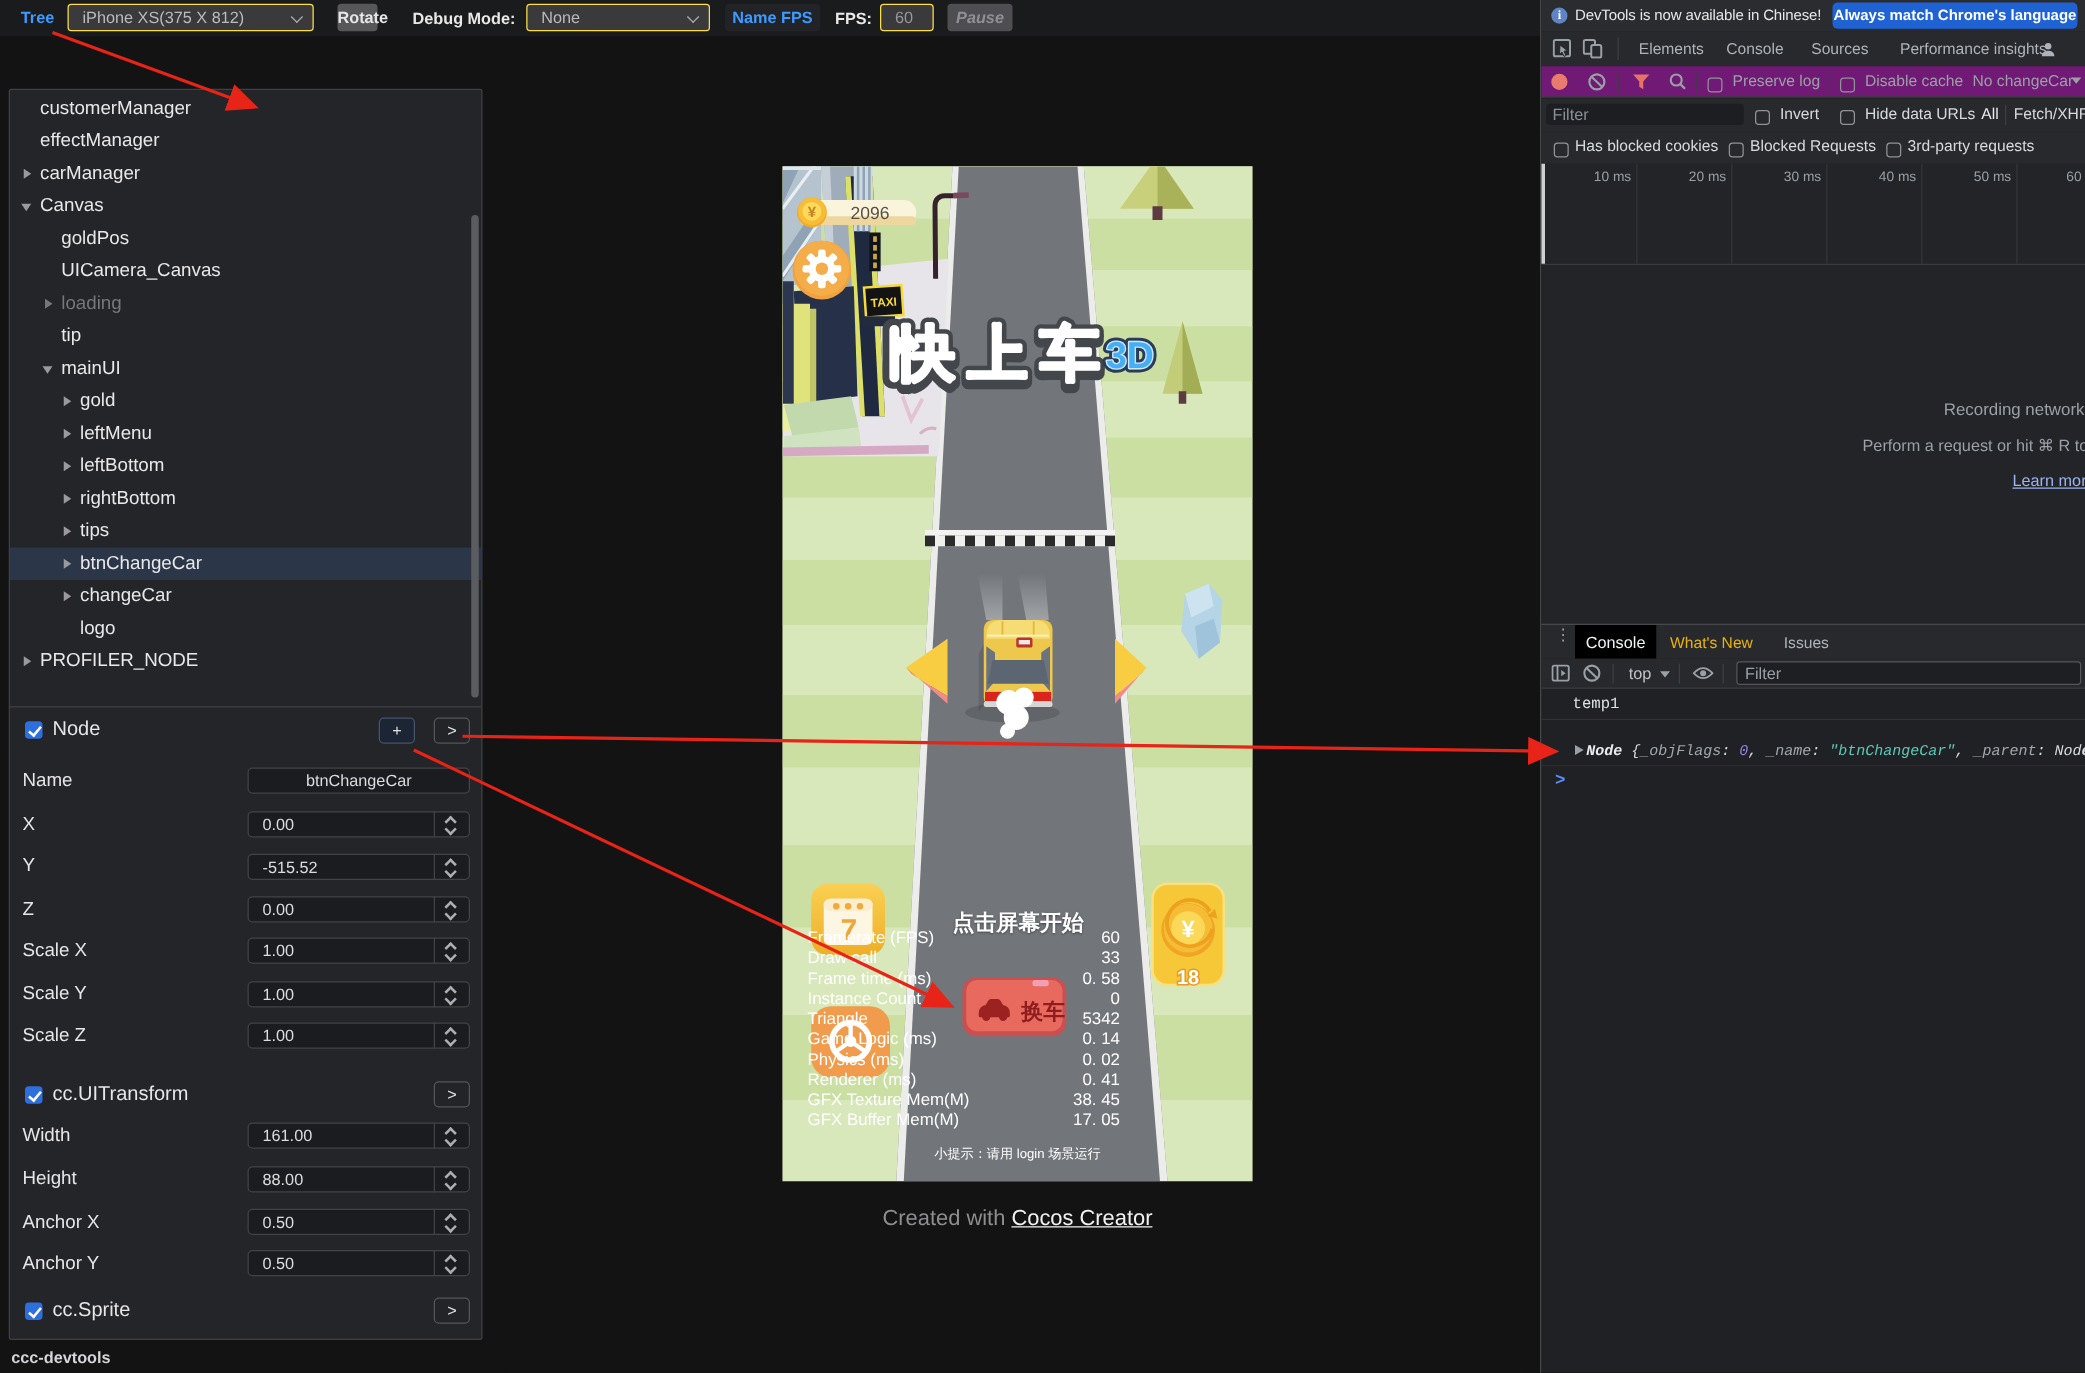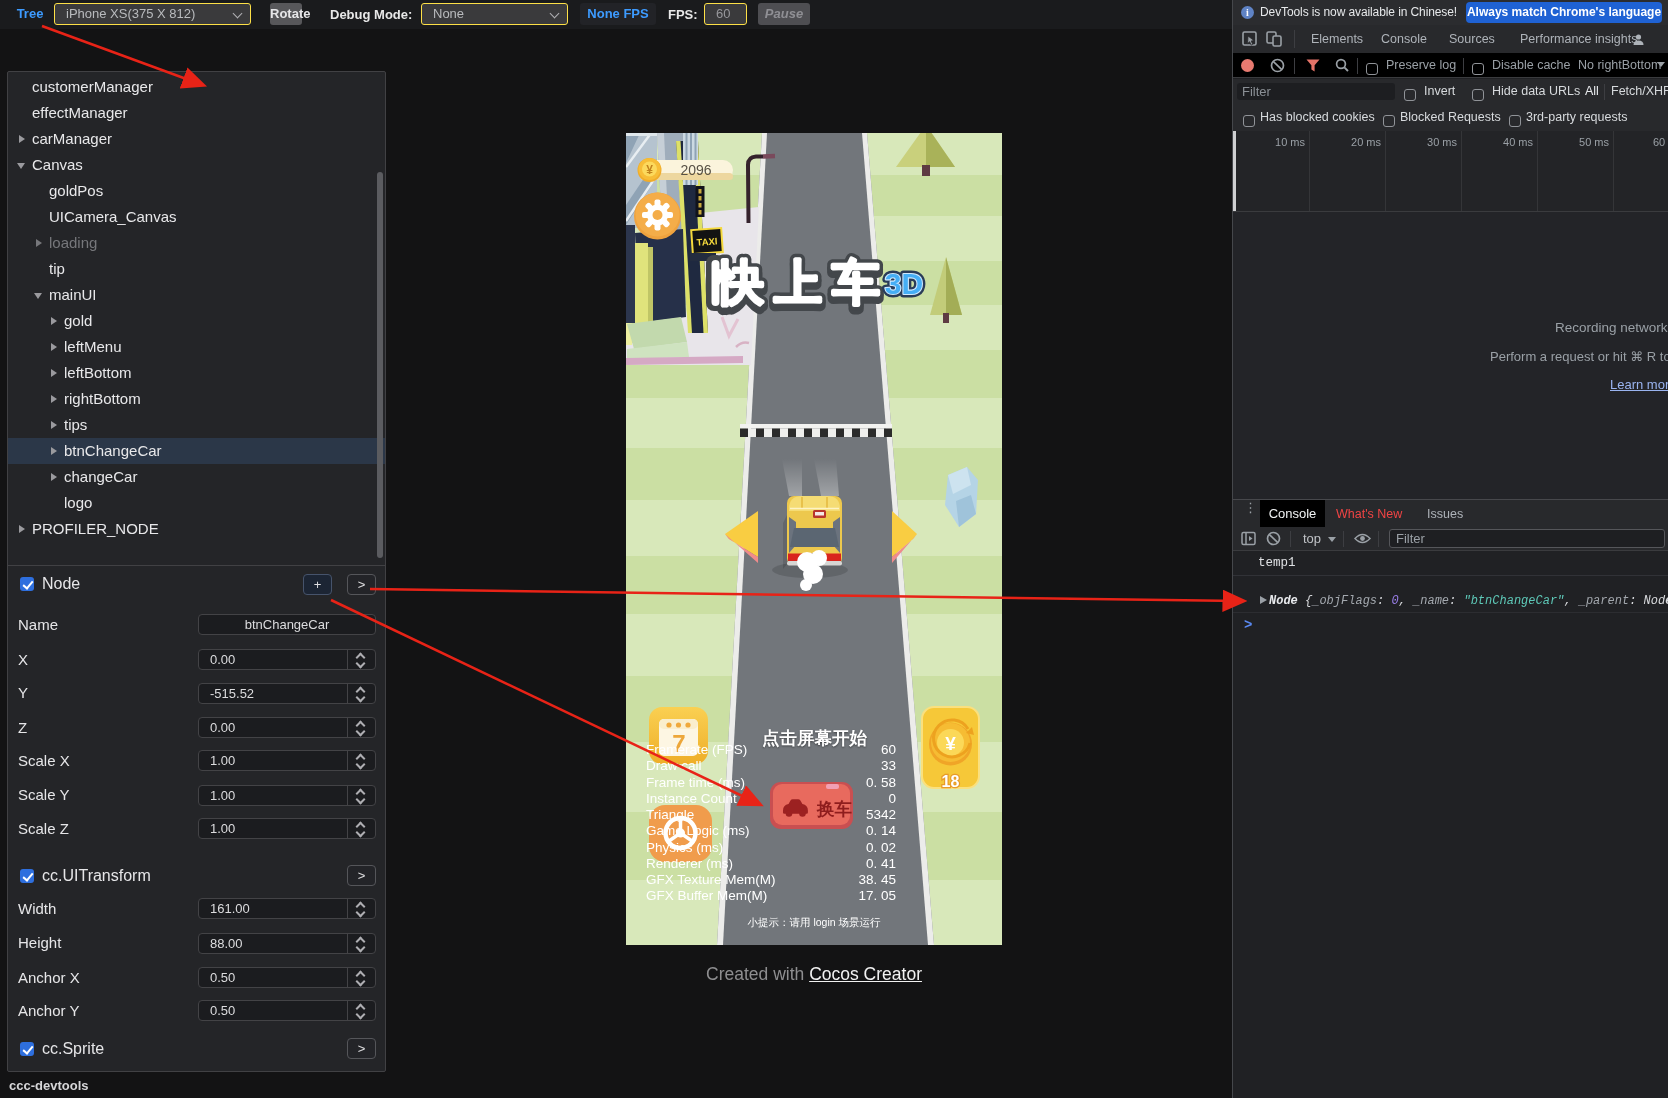--- a/index.html
+++ b/index.html
@@ -54,21 +54,21 @@
   #footer { position:absolute; left:9px; top:1078px; color:#d6d6d8; font-size:13px; font-weight:bold; }
 </style>
 </head>
 <body>
 <div id="topbar">
   <div class="btn" style="left:10px;width:40px;color:#3d9bff;">Tree</div>
   <div class="sel" style="left:54px;width:197px;">iPhone XS(375 X 812)<span class="chev"></span></div>
   <div class="btn" style="left:270px;width:32px;background:#57575a;color:#e6e6e8;">Rotate</div>
   <div class="lbl" style="left:330px;">Debug Mode:</div>
   <div class="sel" style="left:421px;width:147px;">None<span class="chev"></span></div>
-  <div class="btn" style="left:580px;width:76px;color:#3d9bff;background:#222327;">None FPS</div>
+  <div class="btn" style="left:580px;width:76px;color:#3d9bff;background:#222327;">Name FPS</div>
   <div class="lbl" style="left:668px;">FPS:</div>
   <div class="sel" style="left:704px;width:43px;color:#98989c;">60</div>
   <div class="btn" style="left:758px;width:52px;background:#4e4e52;color:#8f8f94;font-style:italic;">Pause</div>
 </div>
 
 <div id="lpanel">
   <div class="trow" style="top:2px;"><span style="margin-left:24px">customerManager</span></div>
   <div class="trow" style="top:28px;"><span style="margin-left:24px">effectManager</span></div>
   <div class="trow" style="top:54px;"><i class="tarr arr-r" style="left:11px"></i><span style="margin-left:24px">carManager</span></div>
   <div class="trow" style="top:80px;"><i class="tarr arr-d" style="left:9px"></i><span style="margin-left:24px">Canvas</span></div>
@@ -397,41 +397,41 @@
     <div class="abs" style="left:78px;top:7px;font-size:12.5px;color:#aeb3b9;">Elements</div>
     <div class="abs" style="left:148px;top:7px;font-size:12.5px;color:#aeb3b9;">Console</div>
     <div class="abs" style="left:216px;top:7px;font-size:12.5px;color:#aeb3b9;">Sources</div>
     <div class="abs" style="left:287px;top:7px;font-size:12.5px;color:#aeb3b9;">Performance insights</div>
     <svg class="abs" style="left:399px;top:8px" width="13" height="13" viewBox="0 0 13 13">
       <circle cx="6.5" cy="4" r="2.6" fill="#aeb3b9"></circle>
         <path d="M1.5 12 Q1.5 7.5 6.5 7.5 Q11.5 7.5 11.5 12 Z" fill="#aeb3b9"></path>
     </svg>
   </div>
 
-  <div class="dt-row" style="top:53px;height:25px;background:#000000;border-bottom:1px solid #3a3b3e;">
+  <div class="dt-row" style="top:53px;height:25px;background:#701a75;border-bottom:1px solid #3a3b3e;">
     <div class="abs" style="left:8px;top:6px;width:13px;height:13px;border-radius:50%;background:#e87a70;"></div>
     <svg class="abs" style="left:37px;top:5px" width="15" height="15" viewBox="0 0 15 15">
       <circle cx="7.5" cy="7.5" r="6" fill="none" stroke="#9aa0a6" stroke-width="1.7"></circle>
       <line x1="3.2" y1="3.4" x2="11.8" y2="11.6" stroke="#9aa0a6" stroke-width="1.7"></line>
     </svg>
     <div class="abs" style="left:61px;top:5px;width:1px;height:16px;background:#3d3e42;"></div>
     <svg class="abs" style="left:73px;top:6px" width="14" height="13" viewBox="0 0 14 13">
       <path d="M0.5 0.5 H13.5 L8.6 6.2 V12.4 L5.4 10.4 V6.2 Z" fill="#e57368"></path>
     </svg>
     <svg class="abs" style="left:102px;top:5px" width="14" height="14" viewBox="0 0 14 14">
       <circle cx="6" cy="6" r="4.4" fill="none" stroke="#9aa0a6" stroke-width="1.7"></circle>
       <line x1="9.3" y1="9.3" x2="13" y2="13" stroke="#9aa0a6" stroke-width="1.9"></line>
     </svg>
     <div class="abs" style="left:124px;top:5px;width:1px;height:16px;background:#3d3e42;"></div>
     <div class="abs" style="left:133px;top:6px;"><span class="cb"></span></div>
     <div class="abs" style="left:153px;top:5px;font-size:12.5px;color:#9aa0a6;">Preserve log</div>
     <div class="abs" style="left:230px;top:5px;width:1px;height:16px;background:#3d3e42;"></div>
     <div class="abs" style="left:239px;top:6px;"><span class="cb"></span></div>
     <div class="abs" style="left:259px;top:5px;font-size:12.5px;color:#9aa0a6;">Disable cache</div>
-    <div class="abs" style="left:345px;top:5px;font-size:12.5px;color:#9aa0a6;">No rightBottom</div>
+    <div class="abs" style="left:345px;top:5px;font-size:12.5px;color:#9aa0a6;">No changeCar</div>
     <div class="abs" style="left:424px;top:9px;width:0;height:0;border-top:5px solid #9aa0a6;border-left:4px solid transparent;border-right:4px solid transparent;"></div>
   </div>
 
   <div class="dt-row" style="top:79px;height:26px;background:#28292c;">
     <div class="abs" style="left:4px;top:4px;width:158px;height:17px;background:#1d1e21;border-radius:3px;
       color:#8b9096;font-size:13px;line-height:17px;padding-left:5px;">Filter</div>
     <div class="abs" style="left:171px;top:6px;"><span class="cb"></span></div>
     <div class="abs" style="left:191px;top:5px;font-size:12.5px;color:#d7dadd;">Invert</div>
     <div class="abs" style="left:239px;top:6px;"><span class="cb"></span></div>
     <div class="abs" style="left:259px;top:5px;font-size:12.5px;color:#d7dadd;">Hide data URLs</div>
@@ -466,21 +466,21 @@
 
   <div class="abs" style="left:0;top:212px;width:436px;height:287px;background:#232428;"></div>
   <div class="abs" style="left:322px;top:320px;font-size:13.5px;color:#9aa0a6;white-space:nowrap;">Recording network activity…</div>
   <div class="abs" style="left:257px;top:349px;font-size:13px;color:#9aa0a6;white-space:nowrap;">Perform a request or hit <b style="font-weight:normal">⌘ R</b> to record the reload.</div>
   <div class="abs" style="left:377px;top:377px;font-size:13px;color:#9ab4f0;text-decoration:underline;white-space:nowrap;">Learn more</div>
 
   <div class="dt-row" style="top:499px;height:28px;background:#28292c;border-top:1px solid #47484c;">
     <div class="abs" style="left:11px;top:5px;color:#9aa0a6;font-size:13px;letter-spacing:0;line-height:5px;">⋮</div>
     <div class="abs" style="left:27px;top:0;width:65px;height:27px;background:#000;color:#f1f3f4;font-size:13px;
       text-align:center;line-height:27px;">Console</div>
-    <div class="abs" style="left:103px;top:7px;font-size:12.5px;color:#ef4444;">What's New</div>
+    <div class="abs" style="left:103px;top:7px;font-size:12.5px;color:#eab308;">What's New</div>
     <div class="abs" style="left:194px;top:7px;font-size:12.5px;color:#aeb3b9;">Issues</div>
   </div>
 
   <div class="dt-row" style="top:527px;height:24px;background:#28292c;border-bottom:1px solid #3a3b3e;">
     <svg class="abs" style="left:8px;top:4px" width="15" height="15" viewBox="0 0 15 15">
       <rect x="1" y="1.5" width="13" height="12" rx="1.5" fill="none" stroke="#9aa0a6" stroke-width="1.5"></rect>
       <line x1="5" y1="1.5" x2="5" y2="13.5" stroke="#9aa0a6" stroke-width="1.5"></line>
       <path d="M8 5 L11.5 7.5 L8 10 Z" fill="#9aa0a6"></path>
     </svg>
     <svg class="abs" style="left:33px;top:4px" width="15" height="15" viewBox="0 0 15 15">

